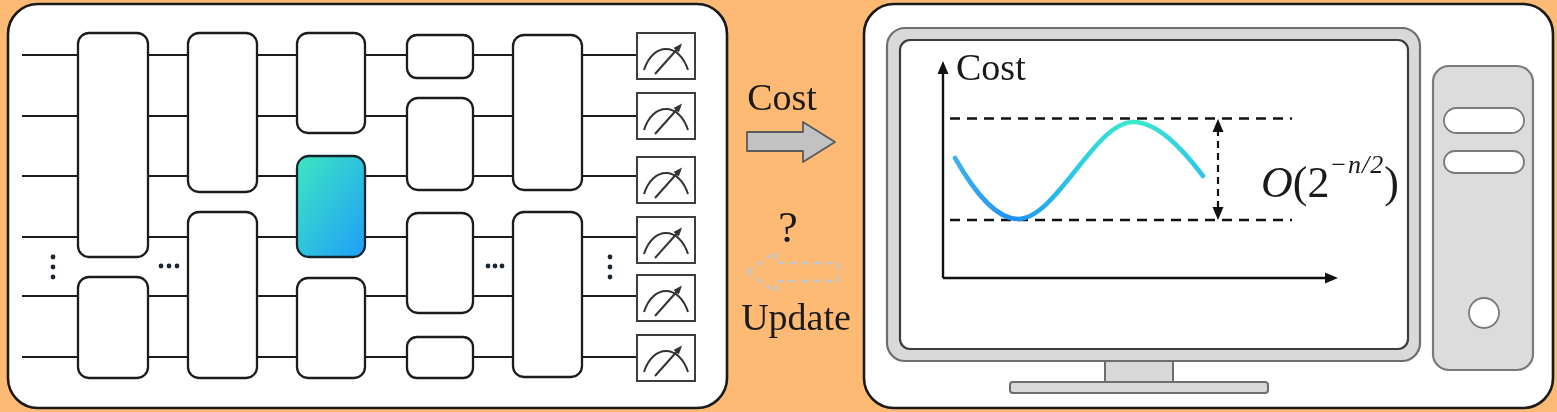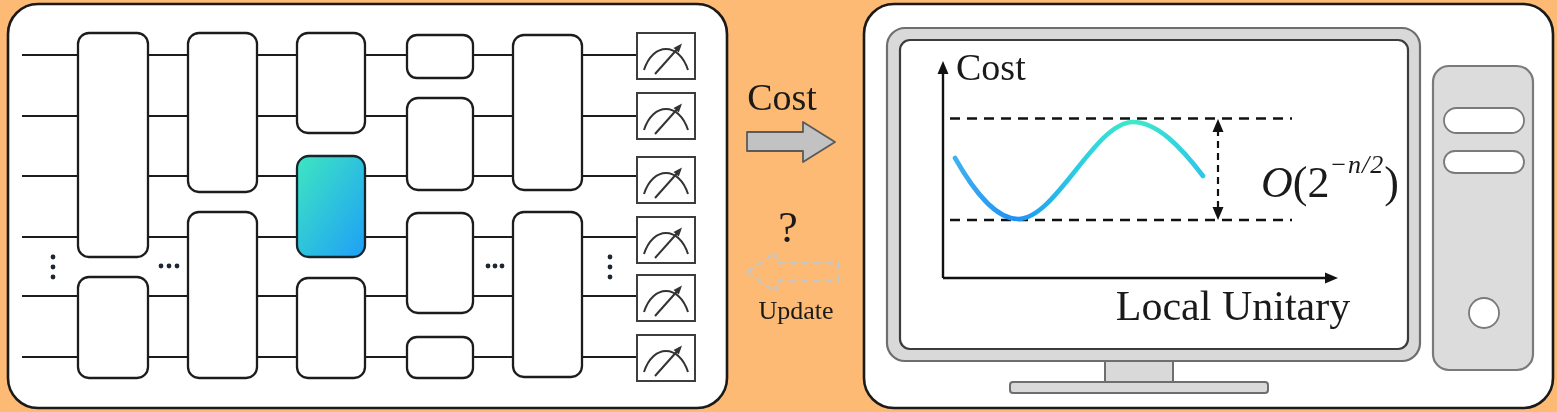--- a/index.html
+++ b/index.html
@@ -3,21 +3,21 @@
 <meta charset="utf-8">
 <style>
   html,body{margin:0;padding:0;background:#fff;}
   .canvas{position:relative;width:1557px;height:412px;background:#fdba74;overflow:hidden;
           font-family:"Liberation Serif", serif;color:#1a1a1a;}
   .scene{position:absolute;left:0;top:0;}
   .lbl{position:absolute;line-height:1;white-space:nowrap;}
   .ctr{transform:translateX(-50%);}
   .mid-cost{left:782px;top:78px;font-size:38px;}
   .mid-q{left:788px;top:206px;font-size:44px;}
-  .mid-update{left:796px;top:298px;font-size:26px;}
+  .mid-update{left:796px;top:298px;font-size:38px;}
   .scr-cost{left:956px;top:48px;font-size:38px;}
   .scr-xlabel{left:1233px;top:285px;font-size:42px;}
   .annot{left:1232px;top:152px;font-size:44px;margin-left:29px;}
   .annot .script-o{font-style:italic;}
   .annot sup{font-size:26px;font-style:italic;vertical-align:24px;letter-spacing:1px;}
 </style>
 </head>
 <body>
 
 <div class="canvas">
@@ -135,17 +135,16 @@
         <circle cx="1484" cy="313" r="15" fill="#fff" stroke="#7a7a7a" stroke-width="1.8"></circle>
       </g>
     </g>
   </svg>
 
   <div class="lbl ctr mid-cost">Cost</div>
   <div class="lbl ctr mid-q">?</div>
   <div class="lbl ctr mid-update">Update</div>
 
   <div class="lbl scr-cost">Cost</div>
-  <div class="lbl ctr scr-xlabel">Local Unitary</div>
 
   <div class="lbl annot"><span class="script-o">O</span><span>(2</span><sup>−n/2</sup><span>)</span></div>
 
 </div>
 
 </body></html>

